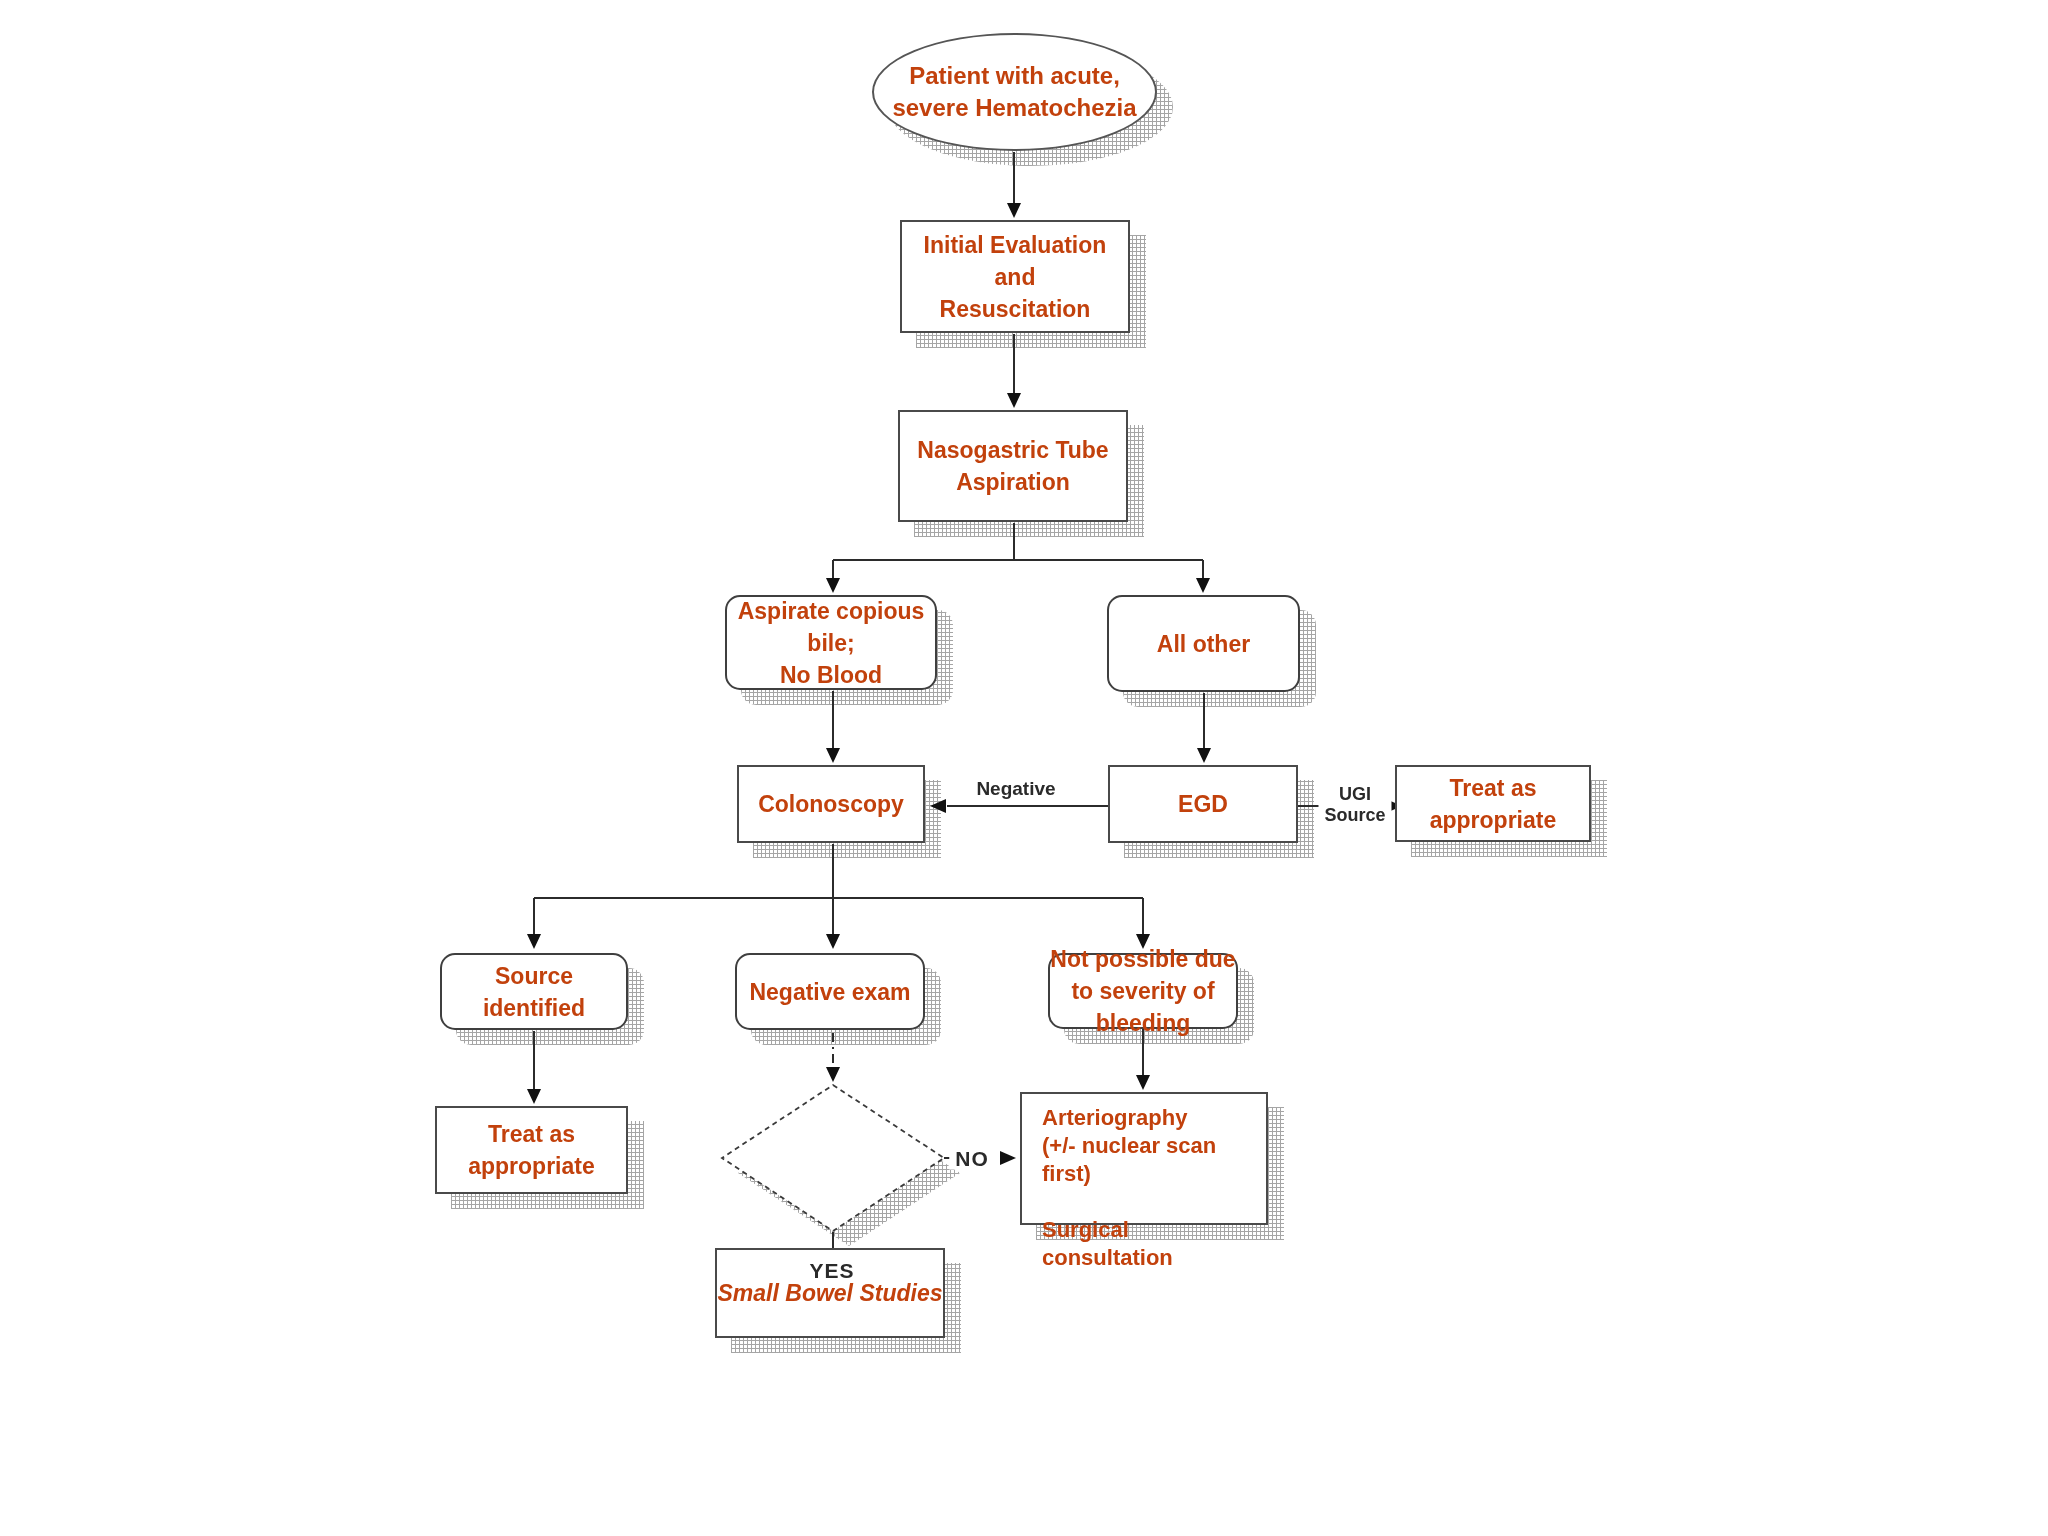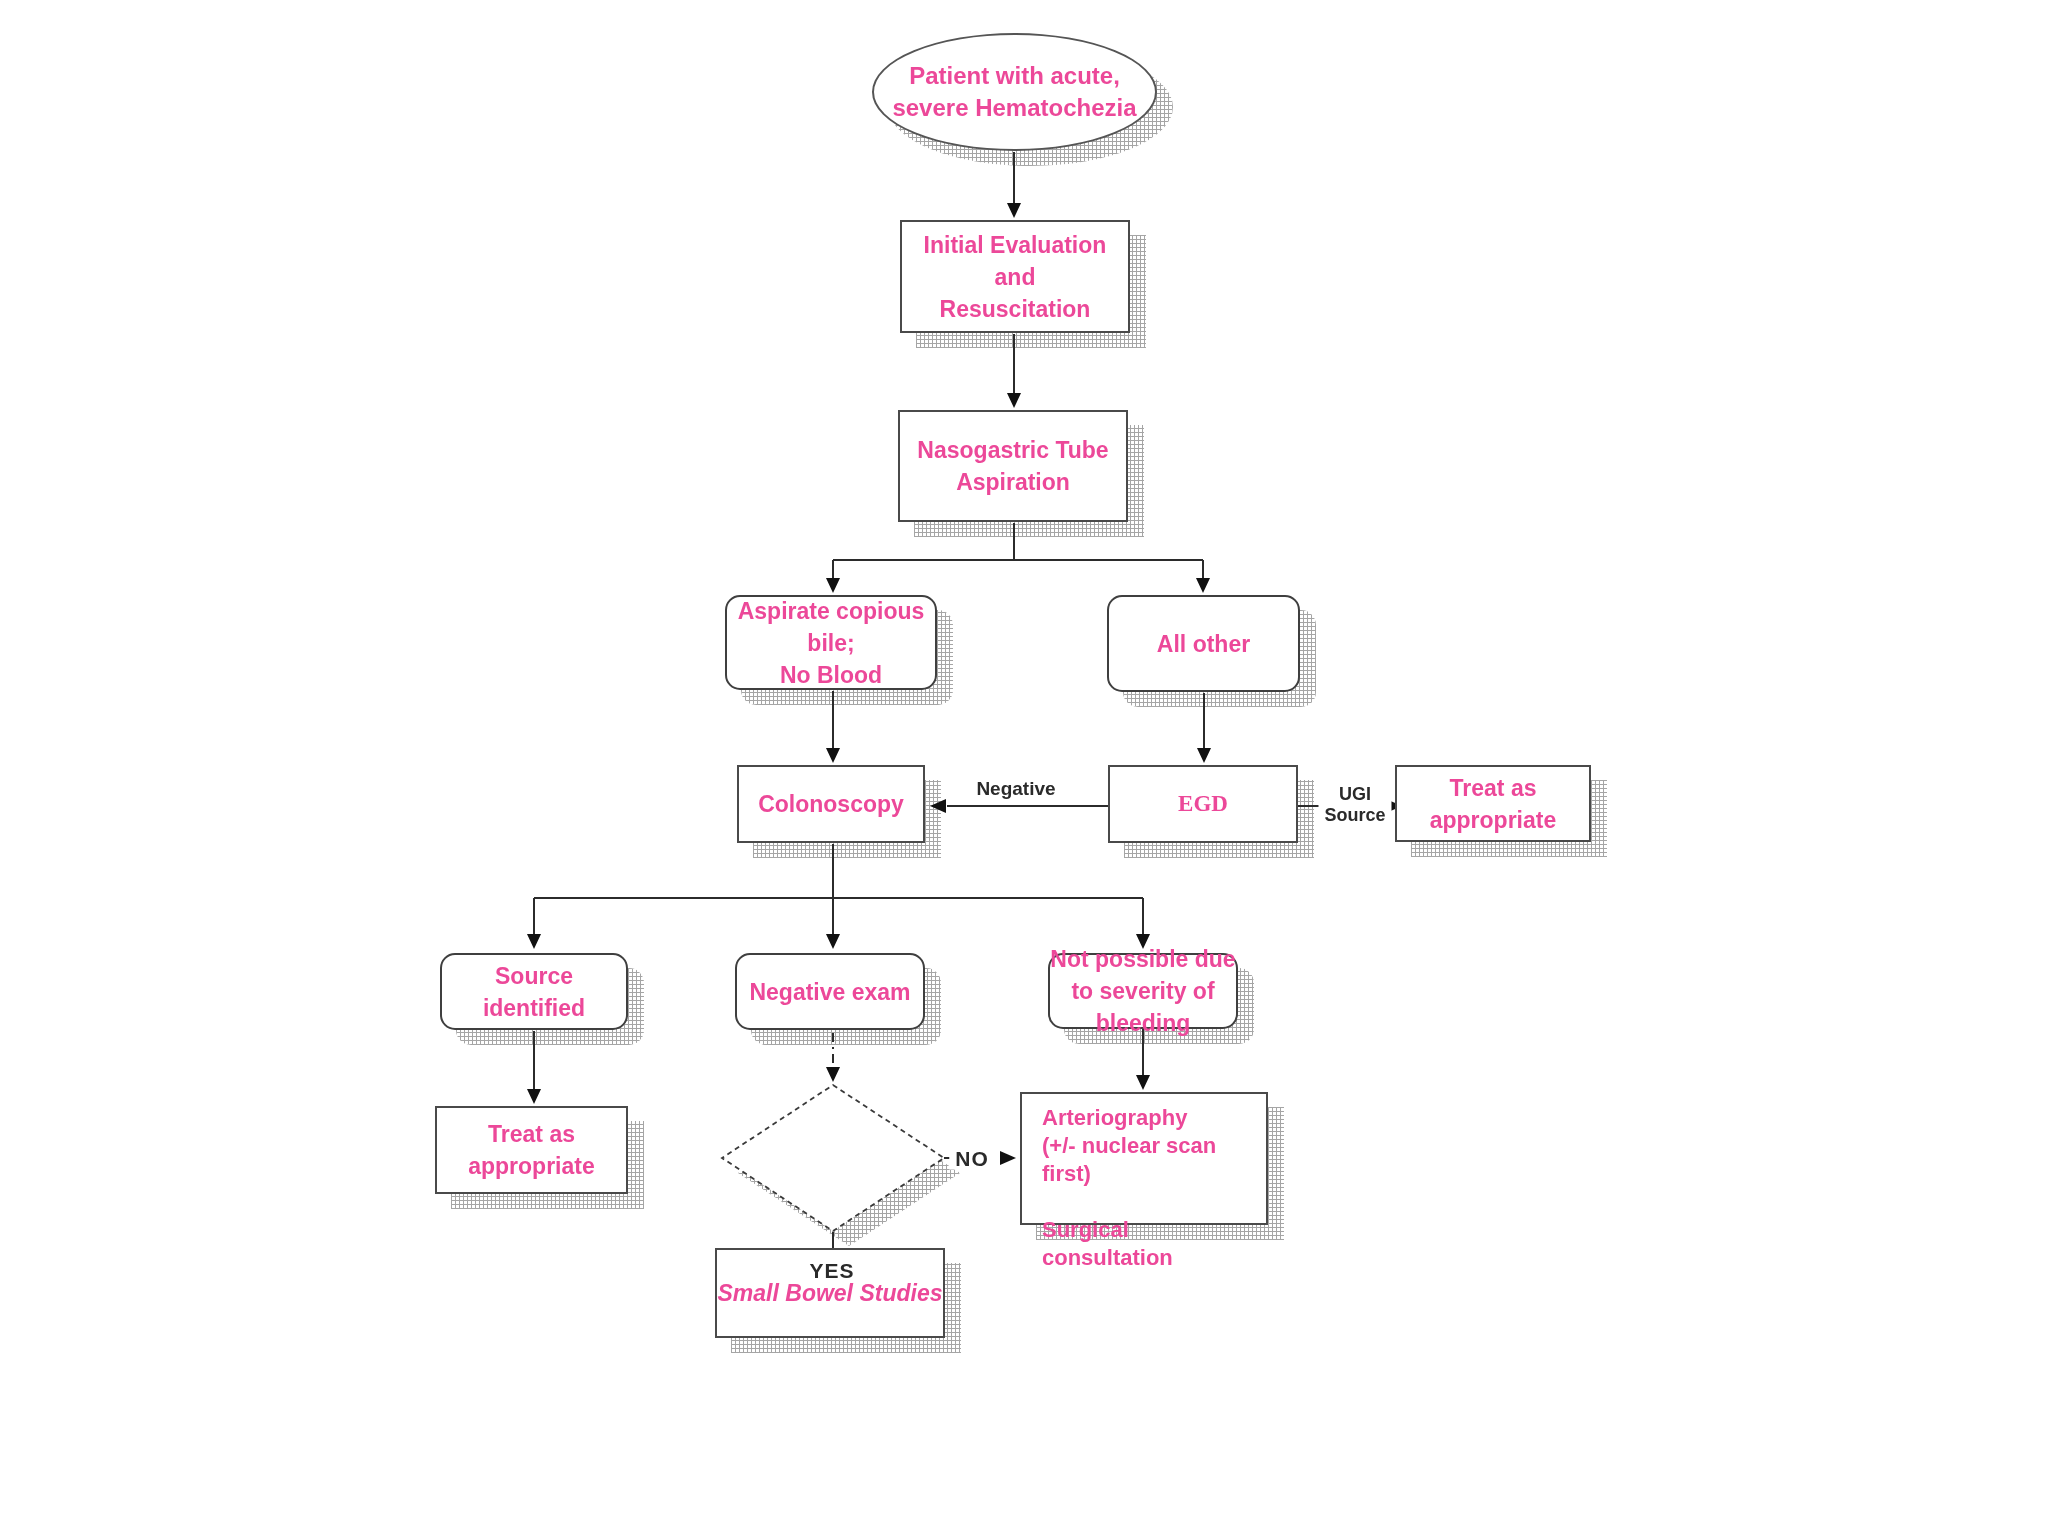--- a/index.html
+++ b/index.html
@@ -18,21 +18,21 @@
     border:2px solid #4a4a4a;
     display:flex;align-items:center;justify-content:center;
     box-sizing:border-box;
   }
   .node .lbl{
     white-space:pre-line;
     text-align:center;
     font-weight:bold;
     font-size:23px;
     line-height:32px;
-    color:#ec4899;
+    color:#c2410c;
   }
   
   .node::before, .diamond-shadow{
     content:"";
     position:absolute;
     z-index:-1;
     left:-2px;top:-2px;right:-2px;bottom:-2px;
     transform:translate(16px,15px);
     background-image:
       repeating-linear-gradient(0deg,#969696 0 1px,transparent 1px 4px),
@@ -144,21 +144,21 @@
   </div>
 
   <div class="node round" style="left:1107px;top:595px;width:193px;height:97px;">
     <span class="lbl">All other</span>
   </div>
 
   <div class="node" style="left:737px;top:765px;width:188px;height:78px;">
     <span class="lbl">Colonoscopy</span>
   </div>
 
-  <div class="node" style="left:1108px;top:765px;width:190px;height:78px;font-family:Liberation Serif, serif;">
+  <div class="node" style="left:1108px;top:765px;width:190px;height:78px;">
     <span class="lbl">EGD</span>
   </div>
 
   <div class="node" style="left:1395px;top:765px;width:196px;height:77px;">
     <span class="lbl">Treat as
 appropriate</span>
   </div>
 
   <div class="node round" style="left:440px;top:953px;width:188px;height:77px;">
     <span class="lbl">Source

